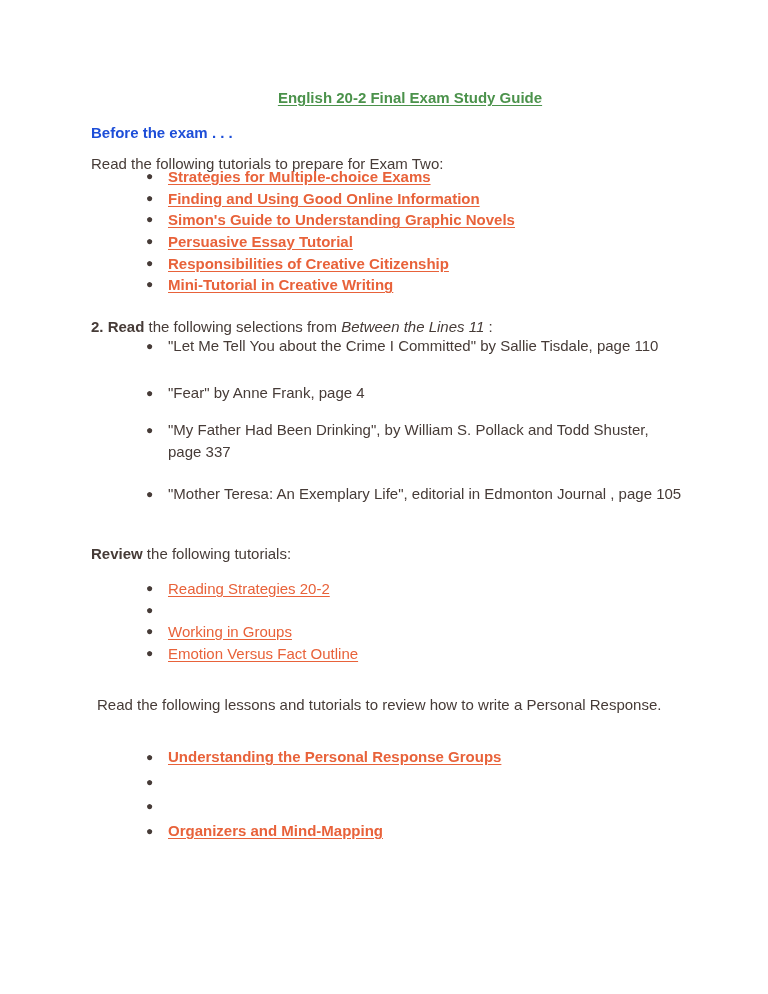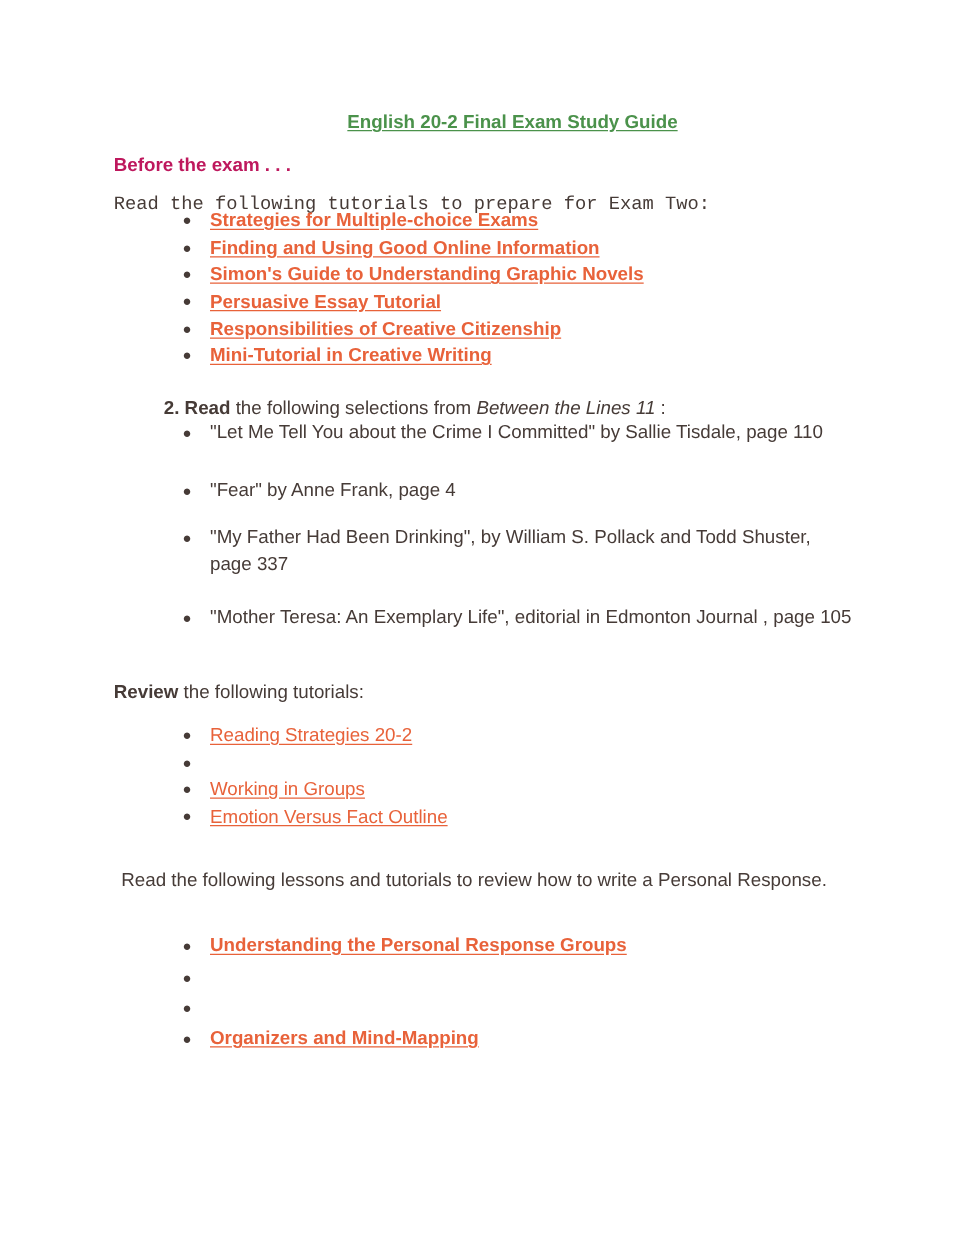--- a/index.html
+++ b/index.html
@@ -33,21 +33,21 @@
       text-decoration: underline;
       text-underline-offset: 2px;
       font-size: 15px;
       padding-left: 26px;
     }
     .heading {
       position: absolute;
       left: 91px;
       top: 124px;
       font-weight: bold;
-      color: #be185d;
+      color: #1d4ed8;
     }
     .para {
       position: absolute;
       left: 91px;
       white-space: nowrap;
     }
     .para b { color: #463b37; }
     ul.list {
       position: absolute;
       margin: 0;
@@ -86,31 +86,31 @@
   </style>
 </head>
 <body>
 
 <div class="page">
 
   <div class="title">English 20-2 Final Exam Study Guide</div>
 
   <div class="heading">Before the exam . . .</div>
 
-  <div class="para" style="top:155px;font-family:Liberation Mono, monospace;">Read the following tutorials to prepare for Exam Two:</div>
+  <div class="para" style="top:155px;">Read the following tutorials to prepare for Exam Two:</div>
   <ul class="list tight" style="top:166px;">
     <li><span class="bullet">●</span><a class="link-bold">Strategies for Multiple-choice Exams</a></li>
     <li><span class="bullet">●</span><a class="link-bold">Finding and Using Good Online Information</a></li>
     <li><span class="bullet">●</span><a class="link-bold">Simon's Guide to Understanding Graphic Novels</a></li>
     <li><span class="bullet">●</span><a class="link-bold">Persuasive Essay Tutorial</a></li>
     <li><span class="bullet">●</span><a class="link-bold">Responsibilities of Creative Citizenship</a></li>
     <li><span class="bullet">●</span><a class="link-bold">Mini-Tutorial in Creative Writing</a></li>
   </ul>
 
-  <div class="para" style="top:318px;margin-left:40px;"><b>2. Read</b><span> the following selections from </span><i>Between the Lines 11</i><span> :</span></div>
+  <div class="para" style="top:318px;"><b>2. Read</b><span> the following selections from </span><i>Between the Lines 11</i><span> :</span></div>
 
   <ul class="list readlist" style="top:335px;">
     <li><span class="bullet">●</span><span>"Let Me Tell You about the Crime I Committed" by Sallie Tisdale, page 110</span></li>
   </ul>
   <ul class="list readlist" style="top:382px;">
     <li><span class="bullet">●</span><span>"Fear" by Anne Frank, page 4</span></li>
   </ul>
   <ul class="list readlist" style="top:419px;">
     <li class="wrap-item"><span class="bullet">●</span><span>"My Father Had Been Drinking", by William S. Pollack and Todd Shuster, page 337</span></li>
   </ul>

